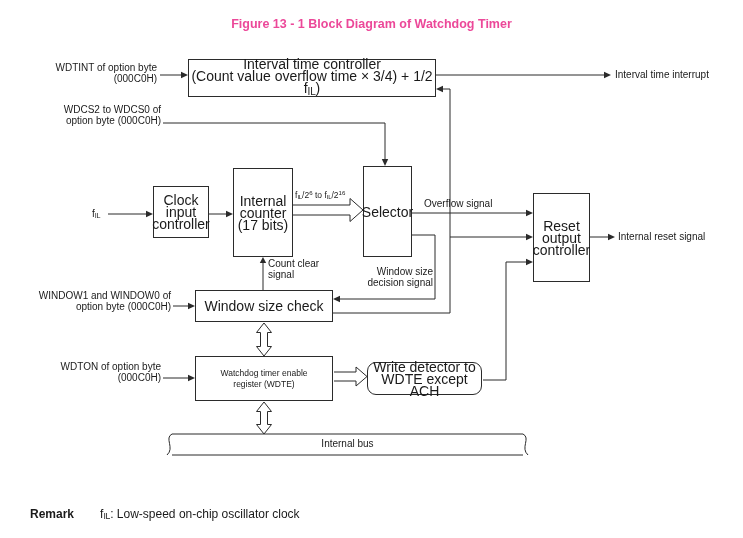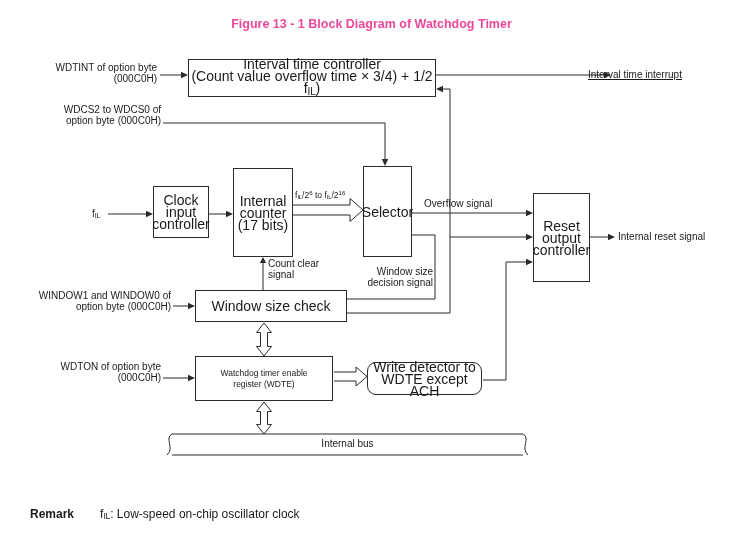--- a/index.html
+++ b/index.html
@@ -108,21 +108,21 @@
   <div class="box" style="left:363px;top:166px;width:49px;height:91px;">
     <div class="bt">Selector</div>
   </div>
 
   <div class="box" style="left:533px;top:193px;width:57px;height:89px;justify-content:center;">
     <div class="bt">Reset
 output
 controller</div>
   </div>
 
-  <div class="box" style="left:195px;top:290px;width:152px;height:32px;">
+  <div class="box" style="left:195px;top:290px;width:138px;height:32px;">
     <div class="bt">Window size check</div>
   </div>
 
   <div class="box small" style="left:195px;top:356px;width:138px;height:45px;line-height:11px;">
     <div class="bt">Watchdog timer enable
 register (WDTE)</div>
   </div>
 
   <div class="box" style="left:367px;top:362px;width:115px;height:33px;border-radius:9px;">
     <div class="bt">Write detector to
@@ -134,21 +134,21 @@
   <div class="lbl r" style="right:586px;top:62px;">WDTINT of option byte
 (000C0H)</div>
   <div class="lbl r" style="right:582px;top:104px;margin-left:34px;">WDCS2 to WDCS0 of
 option byte (000C0H)</div>
   <div class="lbl r" style="right:572px;top:290px;">WINDOW1 and WINDOW0 of
 option byte (000C0H)</div>
   <div class="lbl r" style="right:582px;top:361px;">WDTON of option byte
 (000C0H)</div>
   <div class="lbl" style="left:92px;top:208px;"><span>f</span><span class="sb">IL</span></div>
 
-  <div class="lbl" style="left:588px;top:69px;text-decoration:underline;">Interval time interrupt</div>
+  <div class="lbl" style="left:615px;top:69px;">Interval time interrupt</div>
   <div class="lbl" style="left:424px;top:198px;">Overflow signal</div>
   <div class="lbl r" style="right:310px;top:266px;">Window size
 decision signal</div>
   <div class="lbl" style="left:268px;top:258px;">Count clear
 signal</div>
   <div class="lbl" style="left:618px;top:231px;">Internal reset signal</div>
   <div class="lbl small" style="left:295px;top:188px;"><span>f</span><span class="sb">IL</span><span>/2</span><span class="sp">6</span><span> to f</span><span class="sb">IL</span><span>/2</span><span class="sp">16</span></div>
 
   <div class="remark">
     <b>Remark</b><span><span>f</span><span class="sb">IL</span><span>: Low-speed on-chip oscillator clock</span></span>

